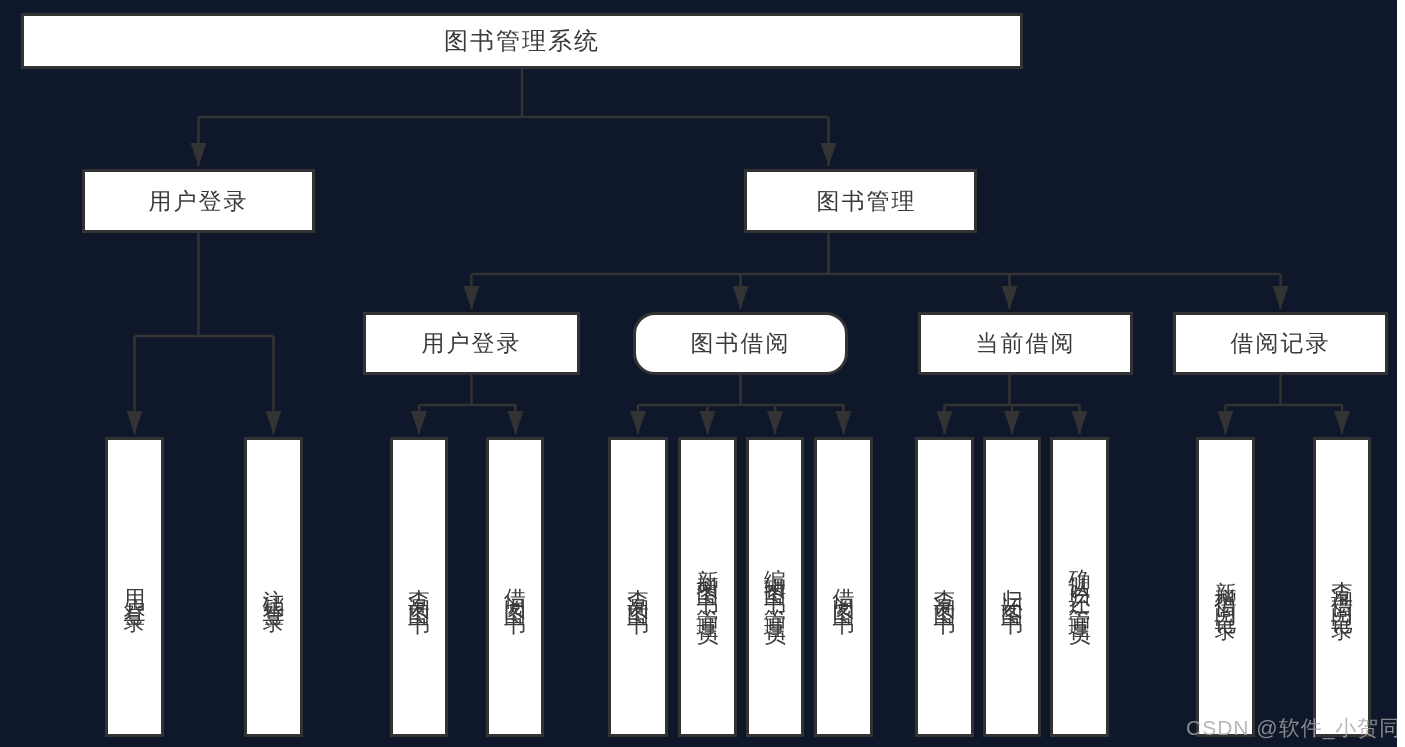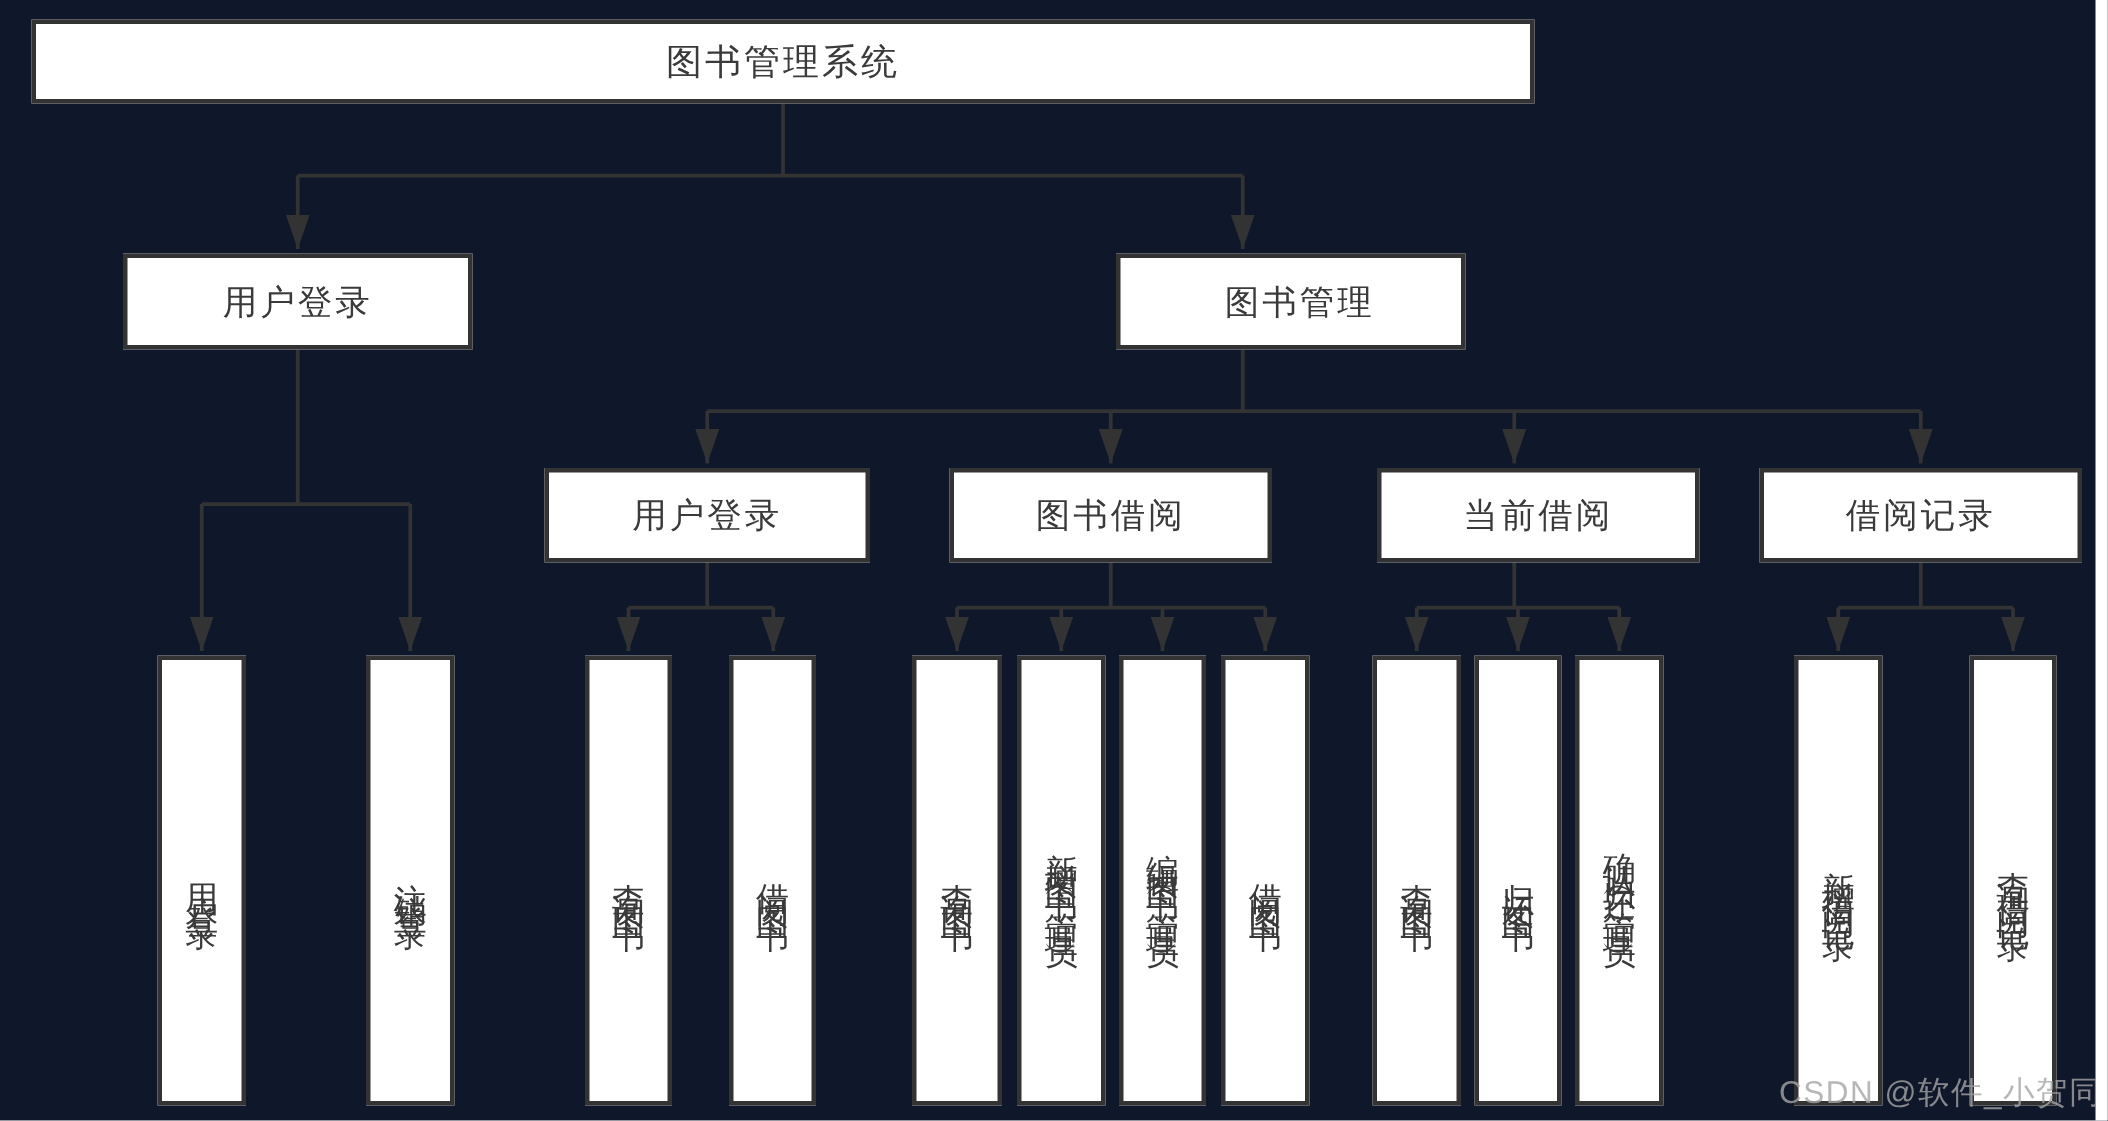--- a/index.html
+++ b/index.html
@@ -106,21 +106,21 @@
   <div class="node" style="left:82px; top:169px; width:233px; height:64px;">
     <span class="h-label">用户登录</span>
   </div>
   <div class="node" style="left:744px; top:169px; width:233px; height:64px;padding-left:12px;">
     <span class="h-label">图书管理</span>
   </div>
 
   <div class="node" style="left:363px; top:312px; width:217px; height:63px;">
     <span class="h-label">用户登录</span>
   </div>
-  <div class="node" style="left:633px; top:312px; width:215px; height:63px;">
+  <div class="node" style="left:633px; top:312px; width:215px; height:63px;border-radius:22px;">
     <span class="h-label">图书借阅</span>
   </div>
   <div class="node" style="left:918px; top:312px; width:215px; height:63px;">
     <span class="h-label">当前借阅</span>
   </div>
   <div class="node" style="left:1173px; top:312px; width:215px; height:63px;">
     <span class="h-label">借阅记录</span>
   </div>
 
   <div class="node leaf" style="left:105px; top:437px; width:59px; height:300px;">

